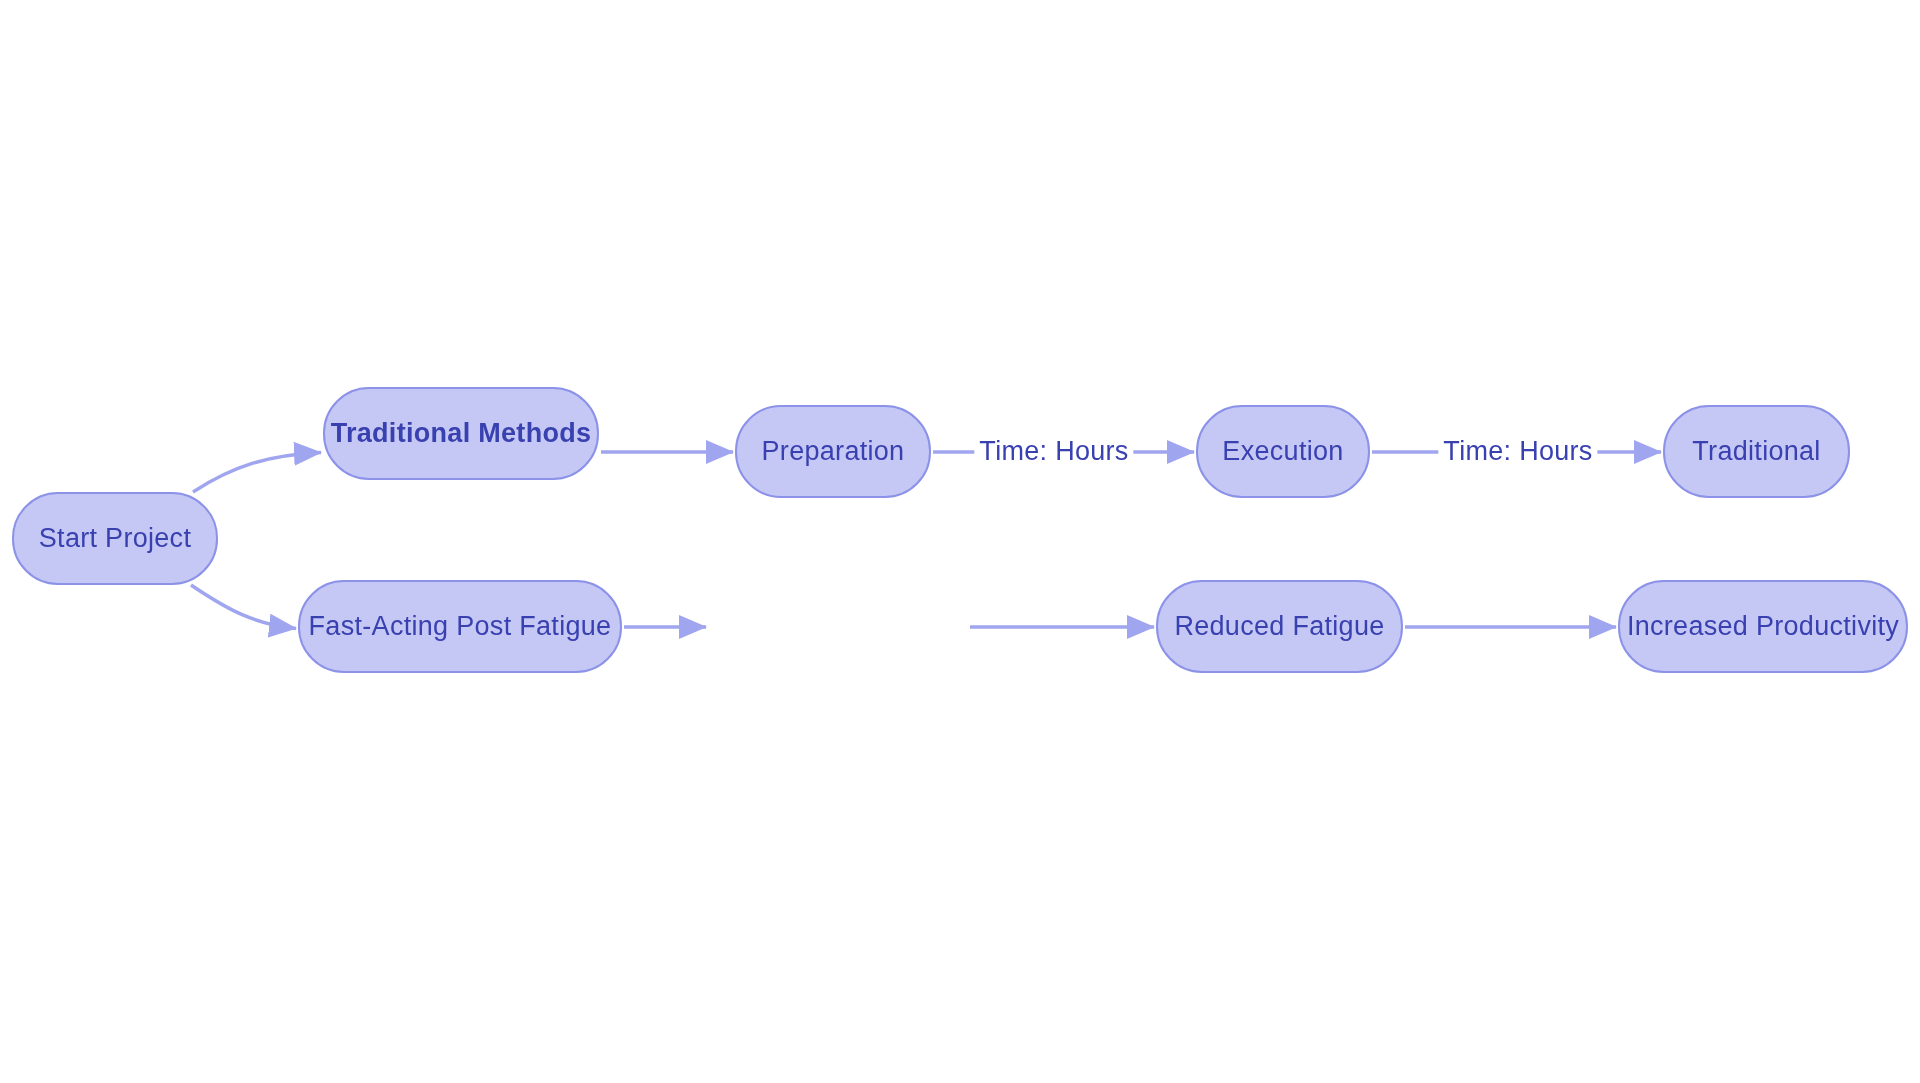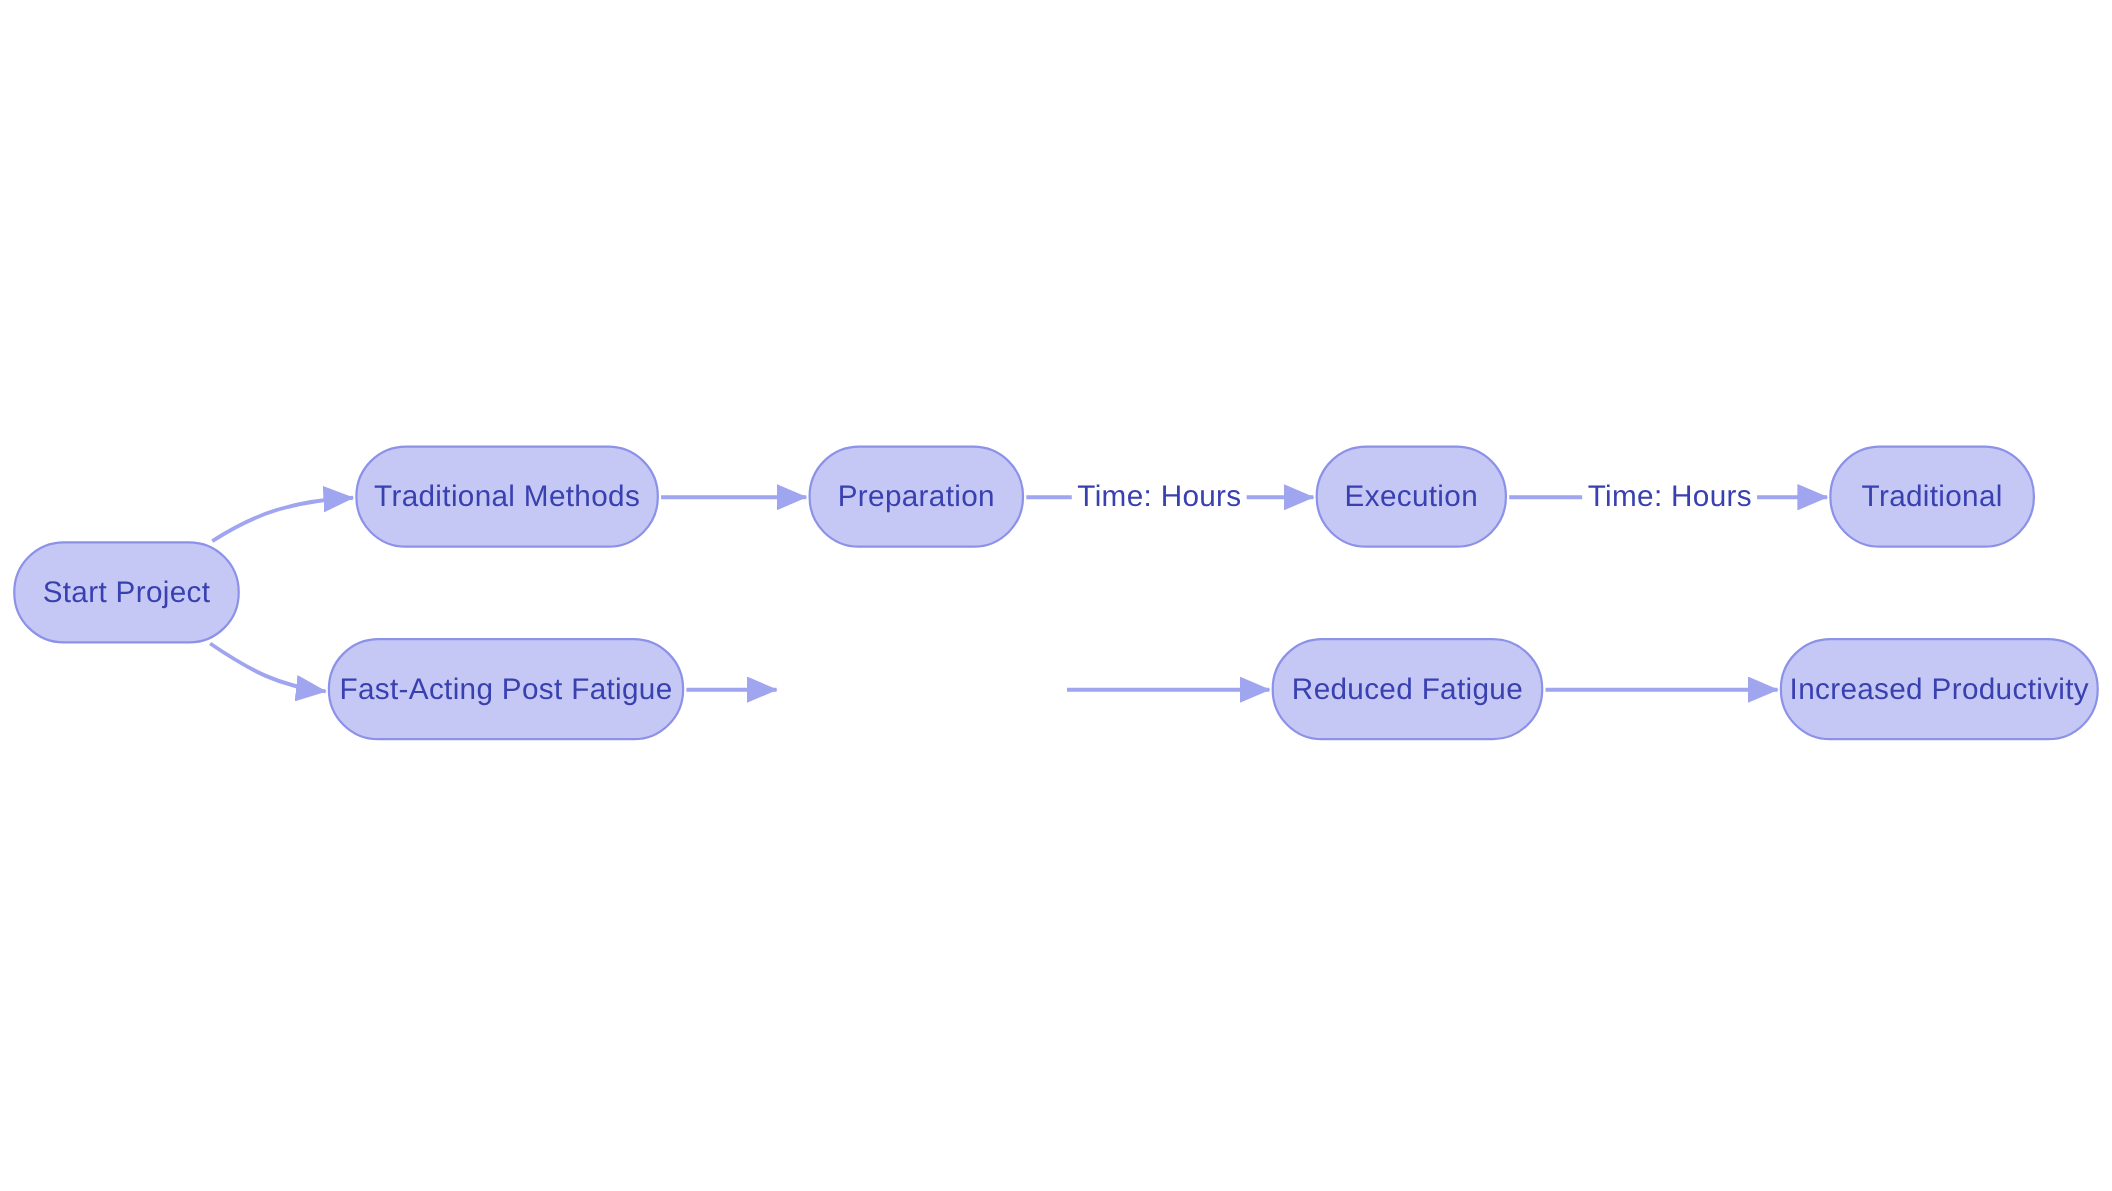--- a/index.html
+++ b/index.html
@@ -71,21 +71,21 @@
     <path class="edge" d="M 601 452 L 733 452" marker-end="url(#arrowhead)"></path>
     <path class="edge" d="M 933 452 L 1194 452" marker-end="url(#arrowhead)"></path>
     <path class="edge" d="M 1372 452 L 1661 452" marker-end="url(#arrowhead)"></path>
     <path class="edge" d="M 624 627 L 706 627" marker-end="url(#arrowhead)"></path>
     <path class="edge" d="M 970 627 L 1154 627" marker-end="url(#arrowhead)"></path>
     <path class="edge" d="M 1405 627 L 1616 627" marker-end="url(#arrowhead)"></path>
   </svg>
 
   <div class="node" style="left:12px; top:492px; width:206px;">Start Project</div>
 
-  <div class="node" style="left:323px; top:405px; width:276px;">Traditional Methods</div>
+  <div class="node" style="left:323px; top:387px; width:276px;font-weight:bold;">Traditional Methods</div>
 
   <div class="node" style="left:735px; top:405px; width:196px;">Preparation</div>
 
   <div class="node" style="left:1196px; top:405px; width:174px;">Execution</div>
 
   <div class="node" style="left:1663px; top:405px; width:187px;">Traditional</div>
 
   <div class="node" style="left:298px; top:580px; width:324px;">Fast-Acting Post Fatigue</div>
 
 

